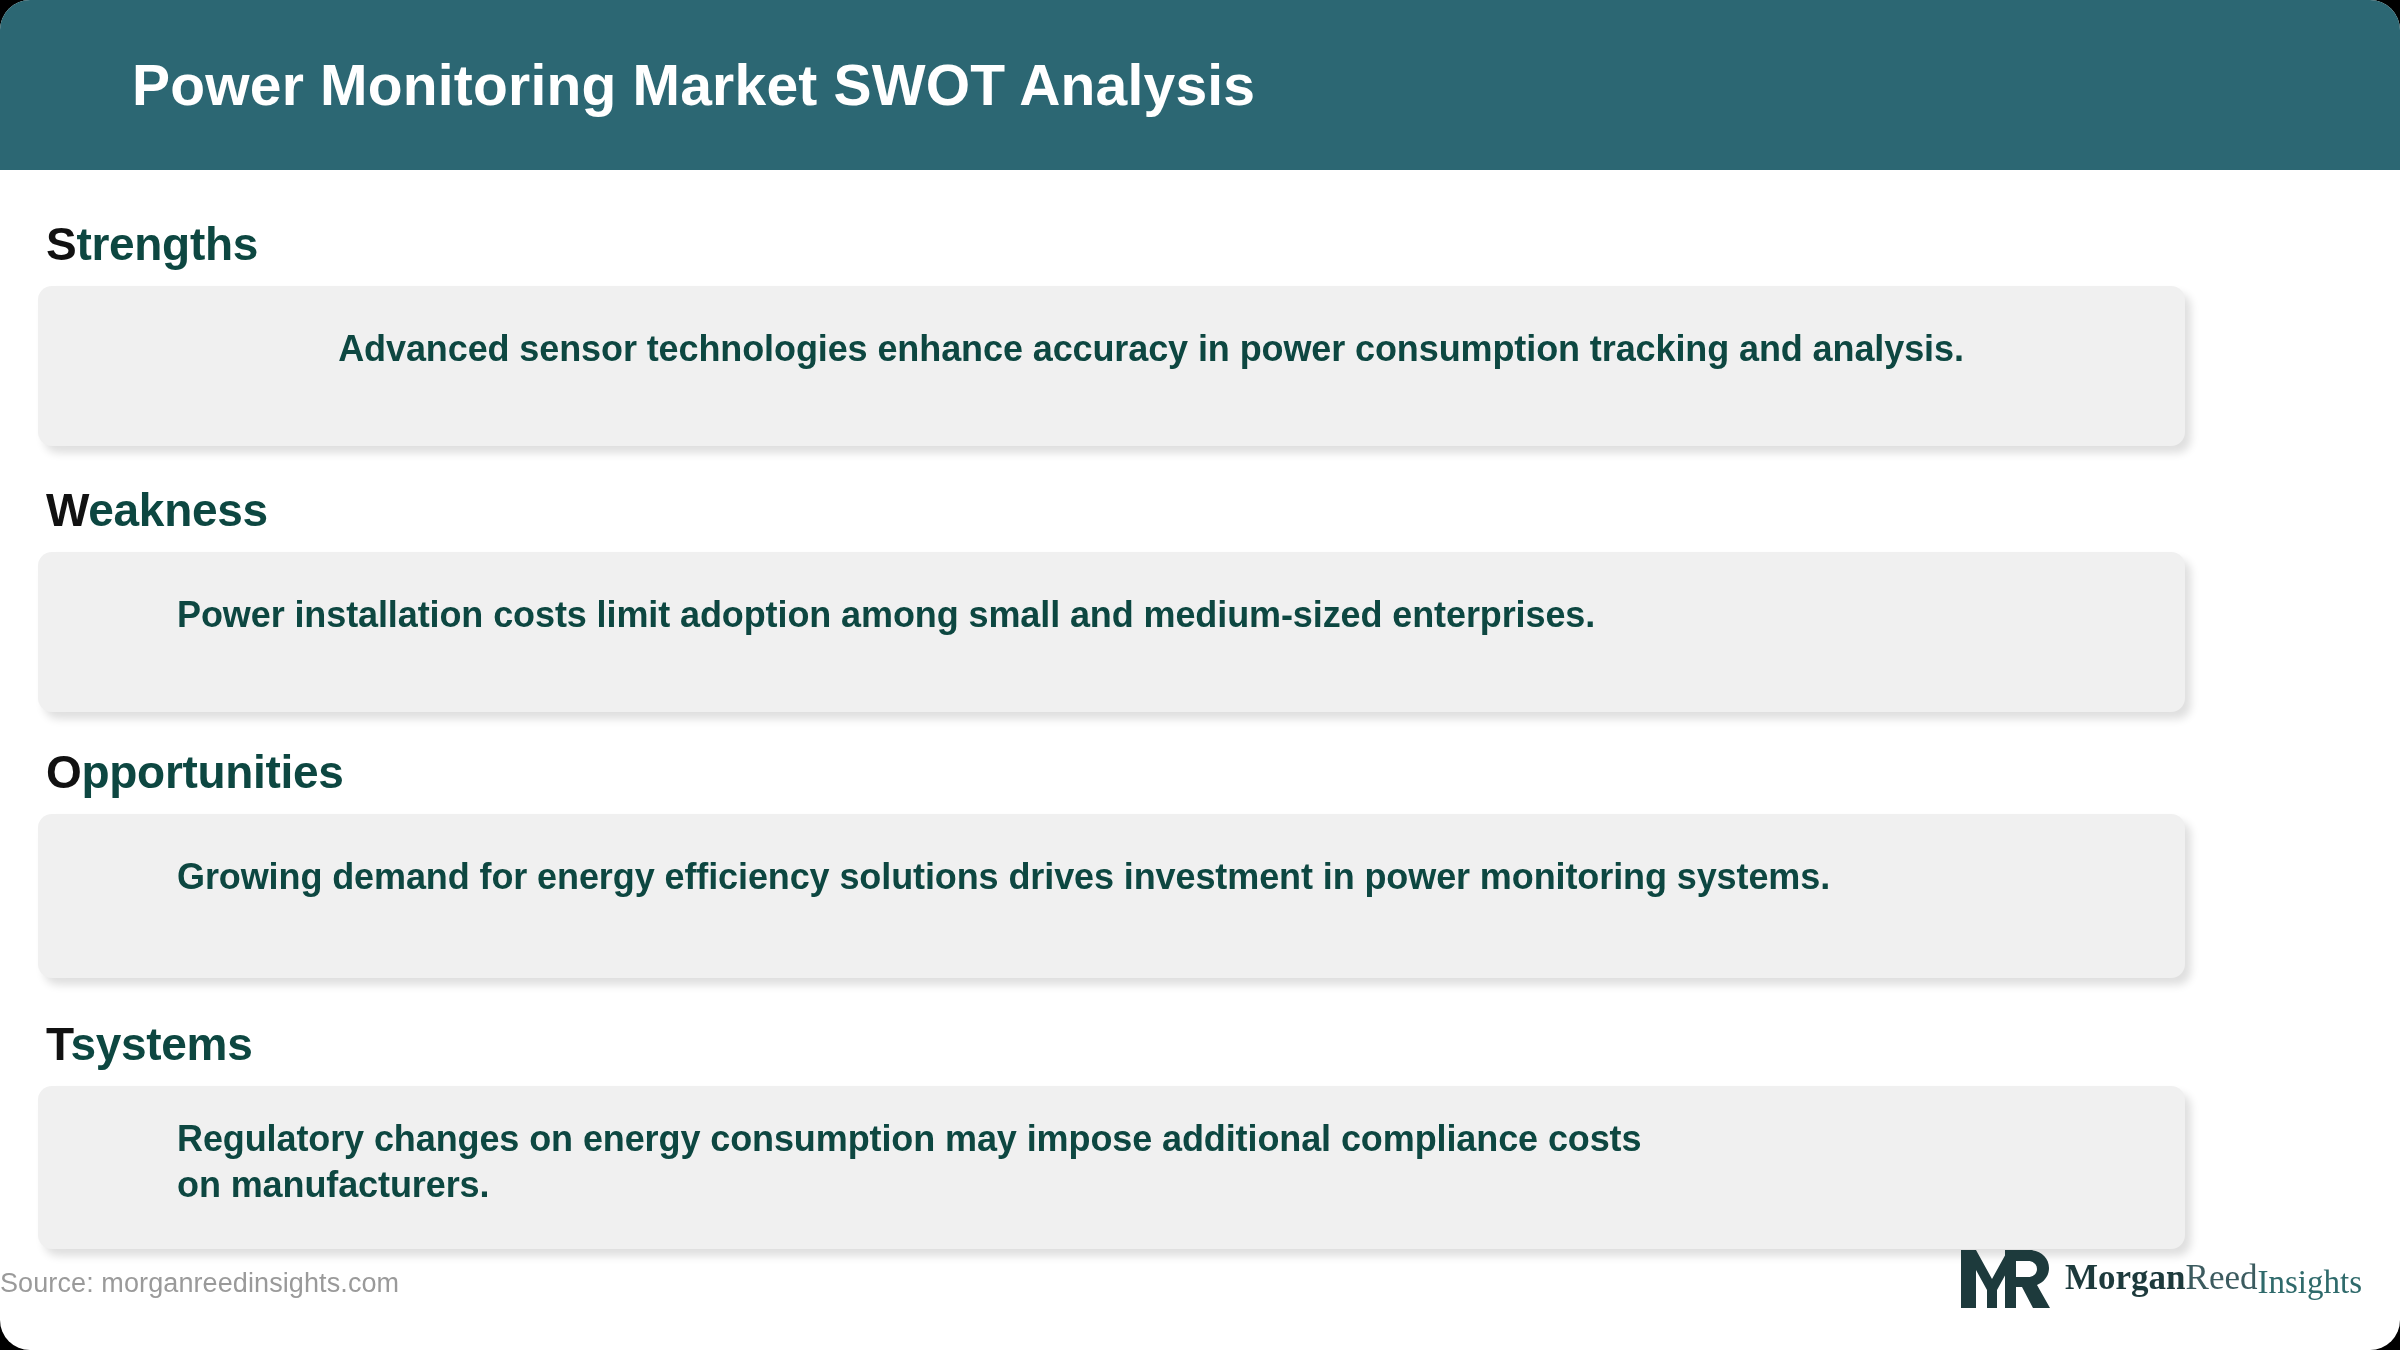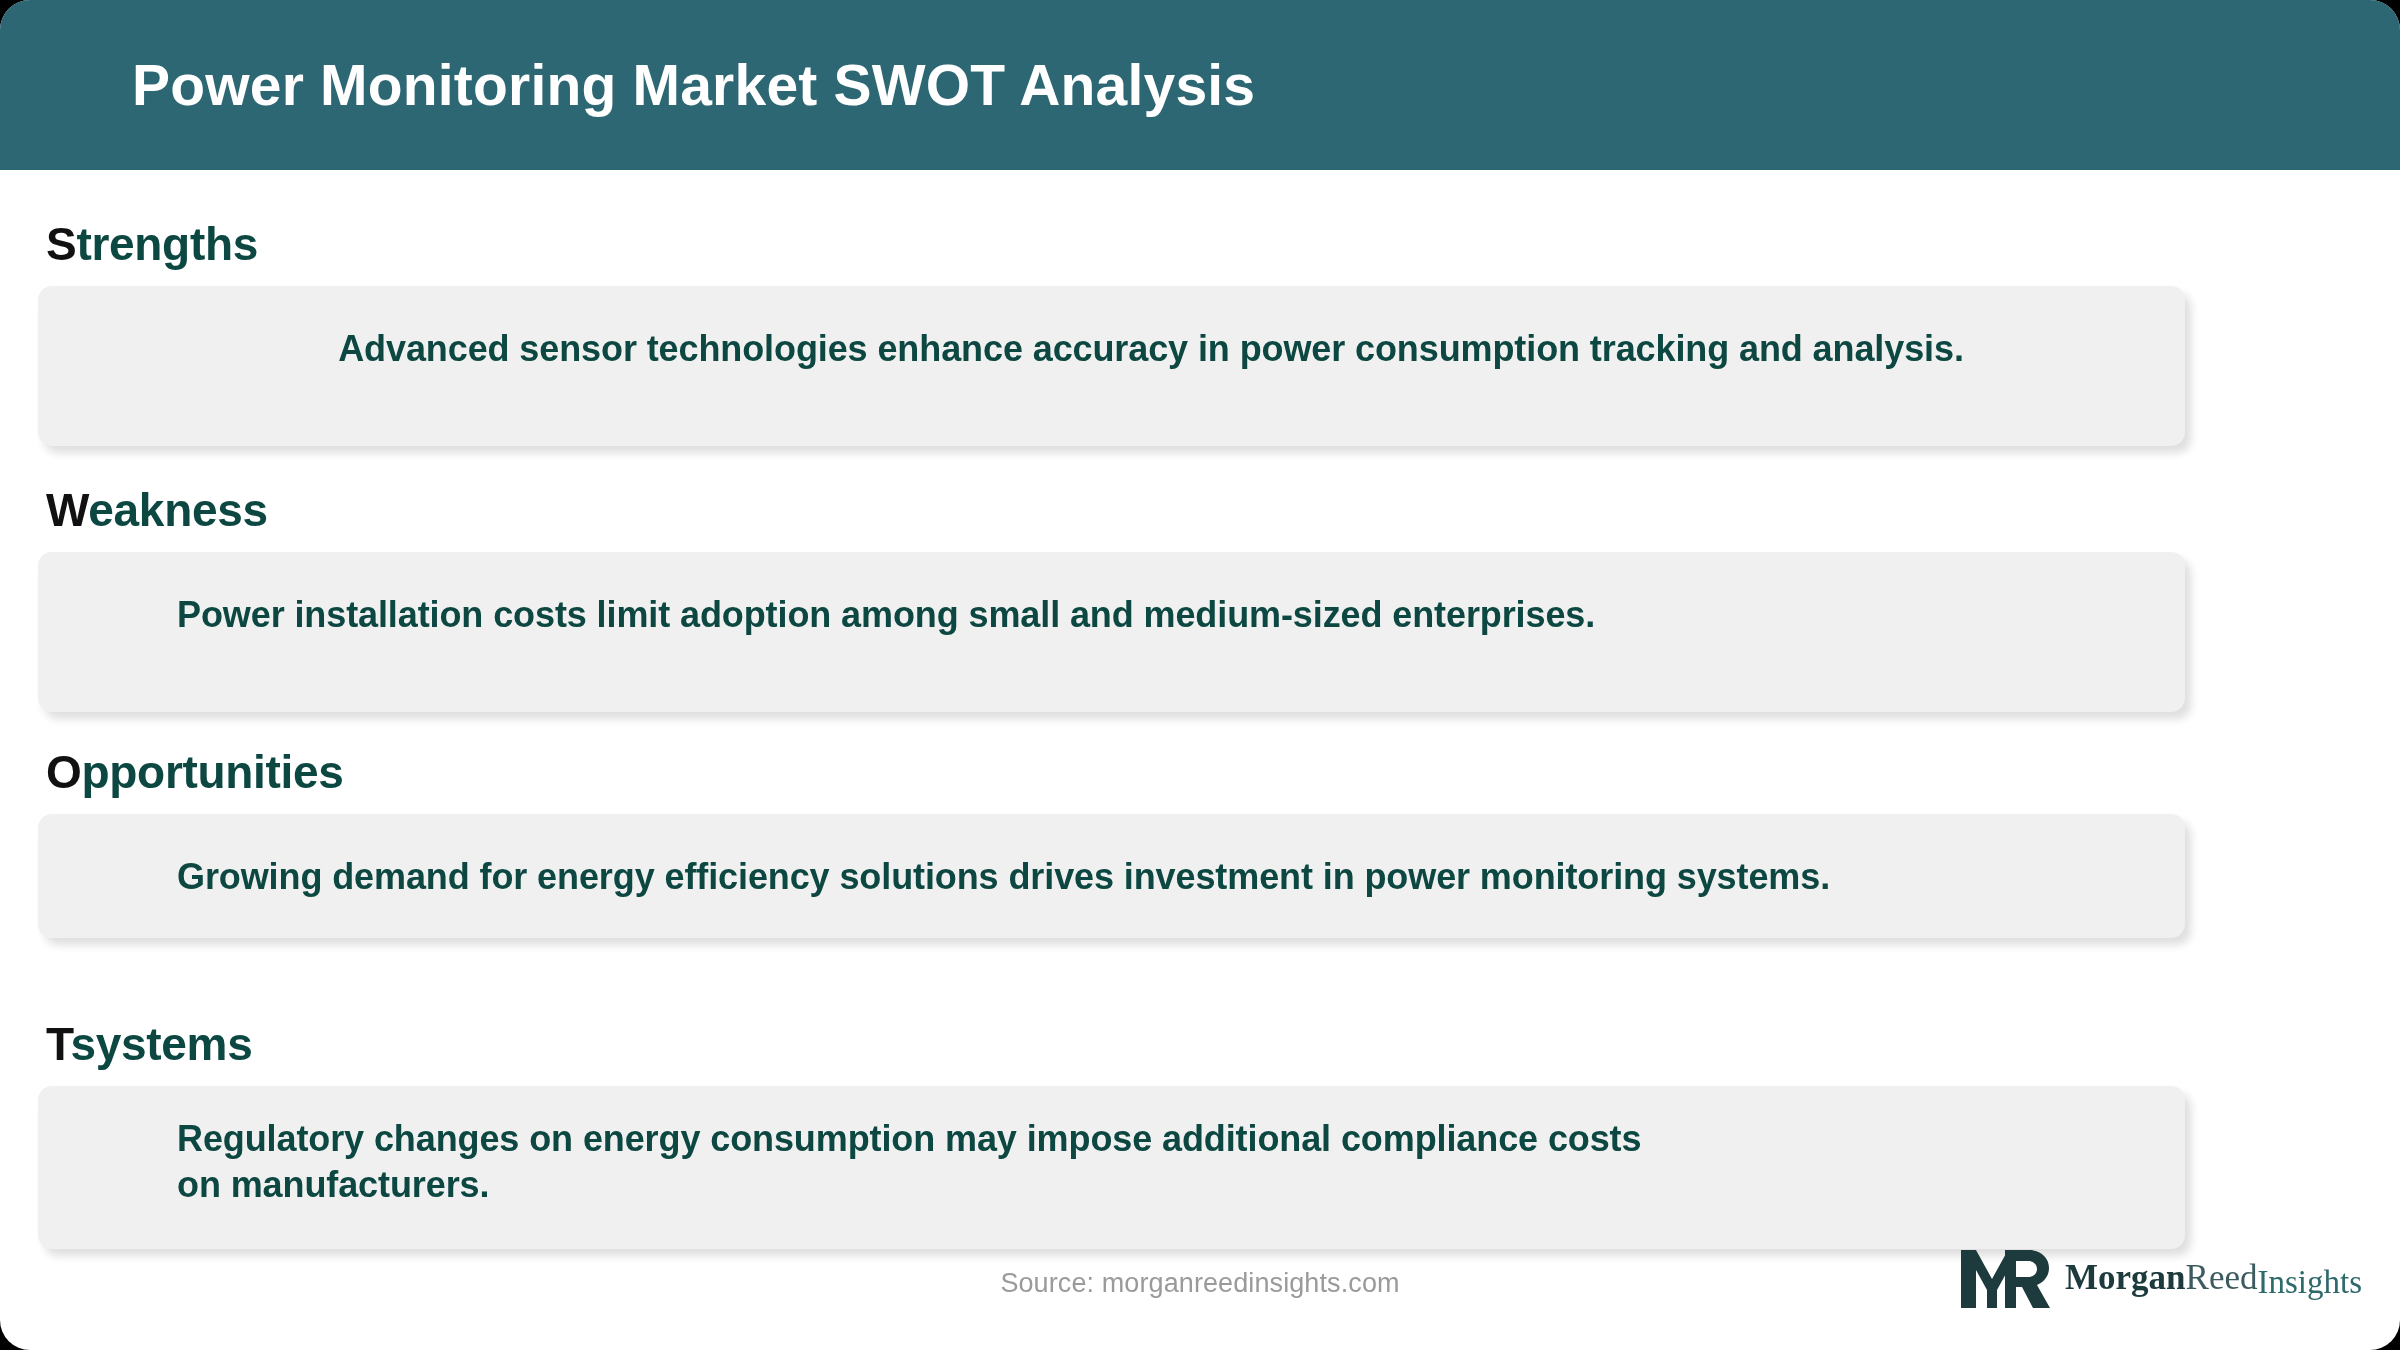--- a/index.html
+++ b/index.html
@@ -95,41 +95,41 @@
   
   #section-strengths      { top:50px;  }
   #section-strengths  .swot-card { height:160px; margin-top:18px; }
   #section-strengths  .swot-card-text { top:40px;text-align:center; }
 
   #section-weakness       { top:316px; }
   #section-weakness   .swot-card { height:160px; margin-top:18px; }
   #section-weakness   .swot-card-text { top:40px; }
 
   #section-opportunities  { top:578px; }
-  #section-opportunities .swot-card { height:124px; margin-top:18px; }
+  #section-opportunities .swot-card { height:164px; margin-top:18px; }
   #section-opportunities .swot-card-text { top:40px; }
 
   #section-threats        { top:850px; }
   #section-threats    .swot-card { height:163px; margin-top:18px; }
   #section-threats    .swot-card-text { top:30px; right:530px; }
 
   
   #footer {
     position:absolute;
     left:0;
     bottom:0;
     width:2400px;
     height:120px;
   }
   #source-note {
     position:absolute;
     left:0;
     top:38px;
     width:2400px;
-    text-align:center;
+    text-align:left;
     color:#9a9a9a;
     font-size:27px;
     letter-spacing:0.1px;
   }
 
   
   #brand-logo {
     position:absolute;
     right:38px;
     top:18px;

